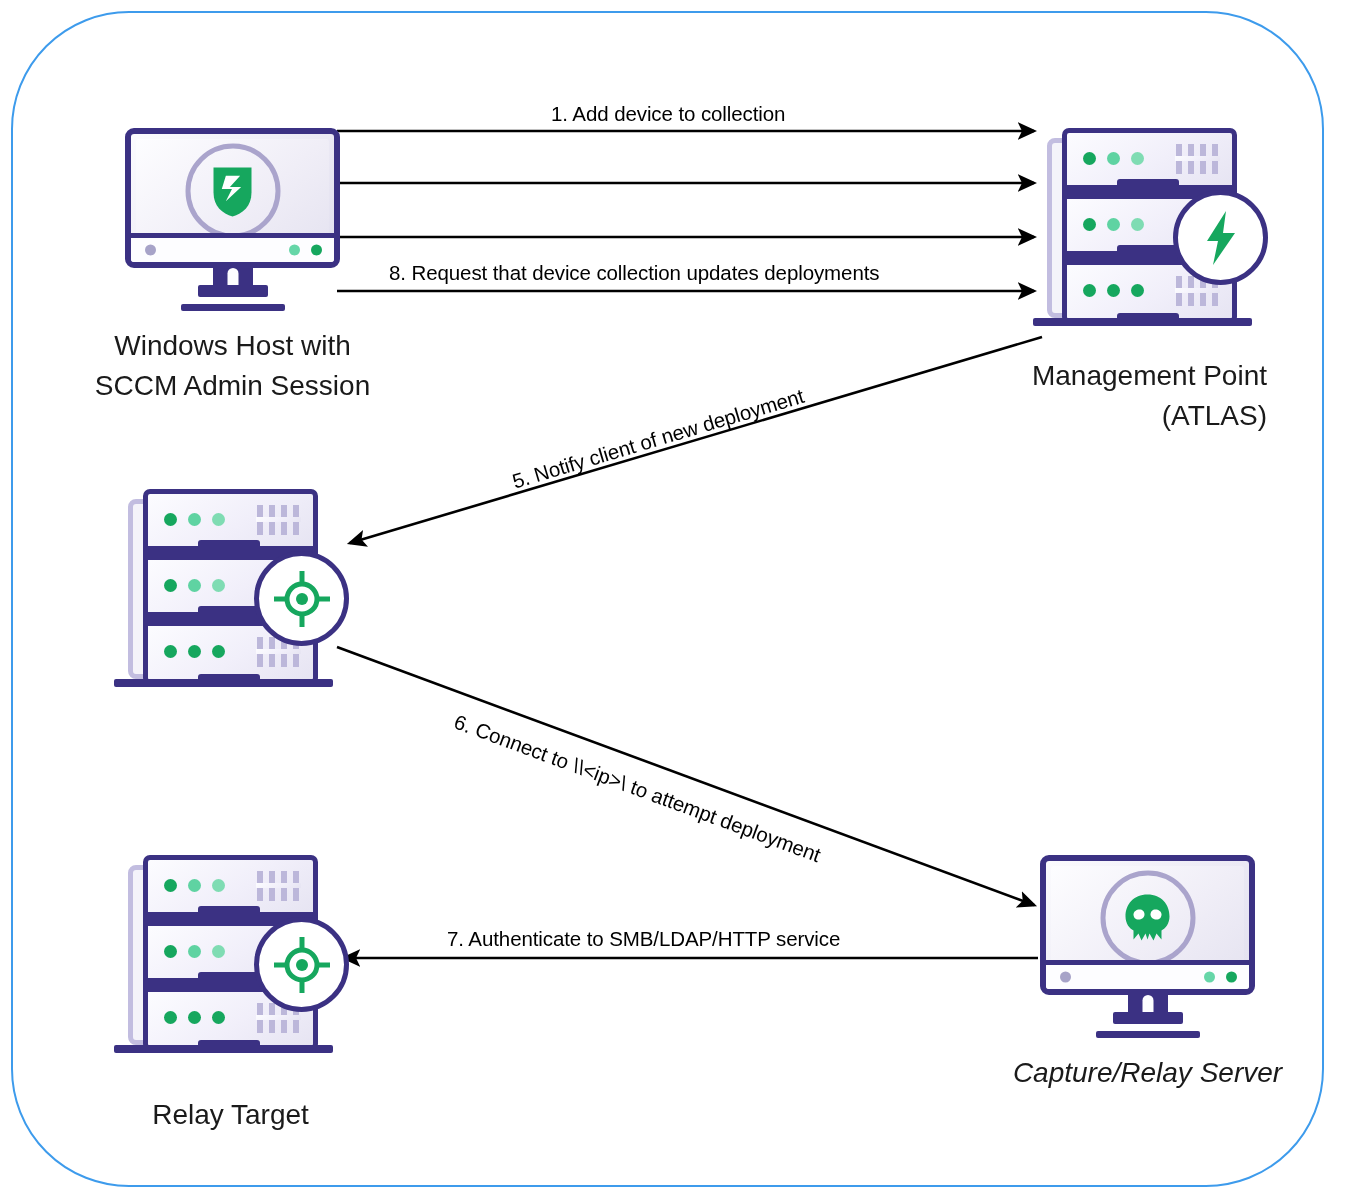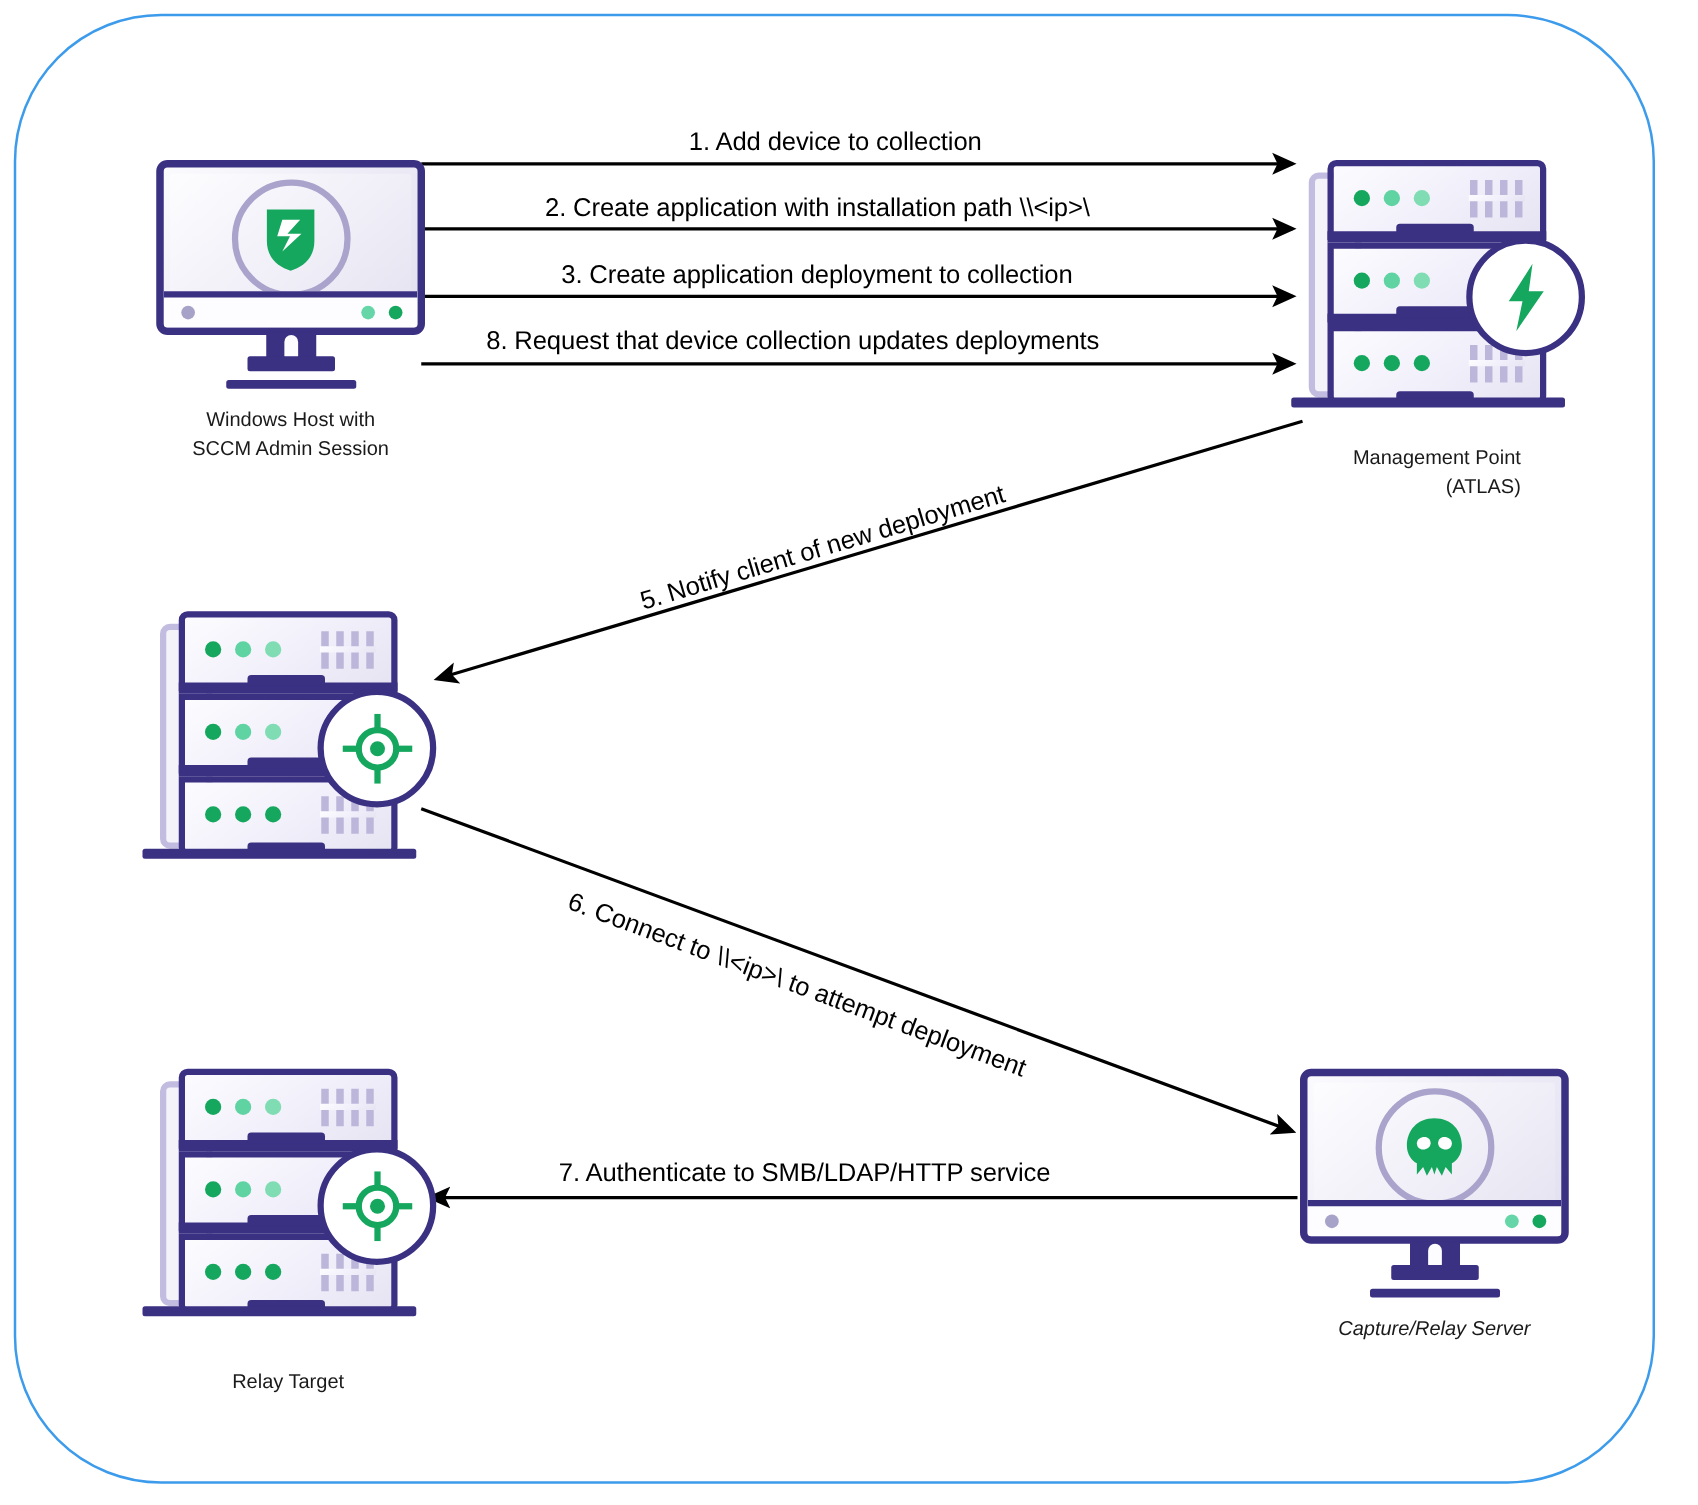--- a/index.html
+++ b/index.html
@@ -61,21 +61,21 @@
   
   .node {
     position: absolute;
   }
   .node-caption {
     position: absolute;
     left: 50%;
     transform: translateX(-50%);
     text-align: center;
     font-family: "Liberation Sans", sans-serif;
-    font-size: 16px;
+    font-size: 28px;
     color: #1a1a1a;
     line-height: 1.42;
     white-space: nowrap;
   }
   
   .monitor {
     position: relative;
     width: 215px;
     height: 176px;
   }
@@ -325,23 +325,21 @@
 
     <line class="arrow-line" x1="1042" y1="337" x2="350" y2="543" marker-end="url(#ah)"></line>
 
     <line class="arrow-line" x1="337" y1="647" x2="1034" y2="905" marker-end="url(#ah)"></line>
 
     <line class="arrow-line" x1="1038" y1="958" x2="344" y2="958" marker-end="url(#ah)"></line>
   </svg>
 
   <div class="arrow-label" style="left:551px; top:102px;">1. Add device to collection</div>
 
-  <div class="arrow-label" style="left:436px; top:155px;">2. Create application with installation path \\&lt;ip&gt;\</div>
-
-  <div class="arrow-label" style="left:449px; top:208px;">3. Create application deployment to collection</div>
+
 
   <div class="arrow-label" style="left:389px; top:261px;">8. Request that device collection updates deployments</div>
 
   <div class="arrow-label rot" style="left:513px; top:470px; transform: rotate(-16.6deg);">5. Notify client of new deployment</div>
 
   <div class="arrow-label rot" style="left:455px; top:709px; transform: rotate(20.3deg);">6. Connect to \\&lt;ip&gt;\ to attempt deployment</div>
 
   <div class="arrow-label" style="left:447px; top:927px;">7. Authenticate to SMB/LDAP/HTTP service</div>
 
   <div class="node" style="left:125px; top:128px; width:215px;">

